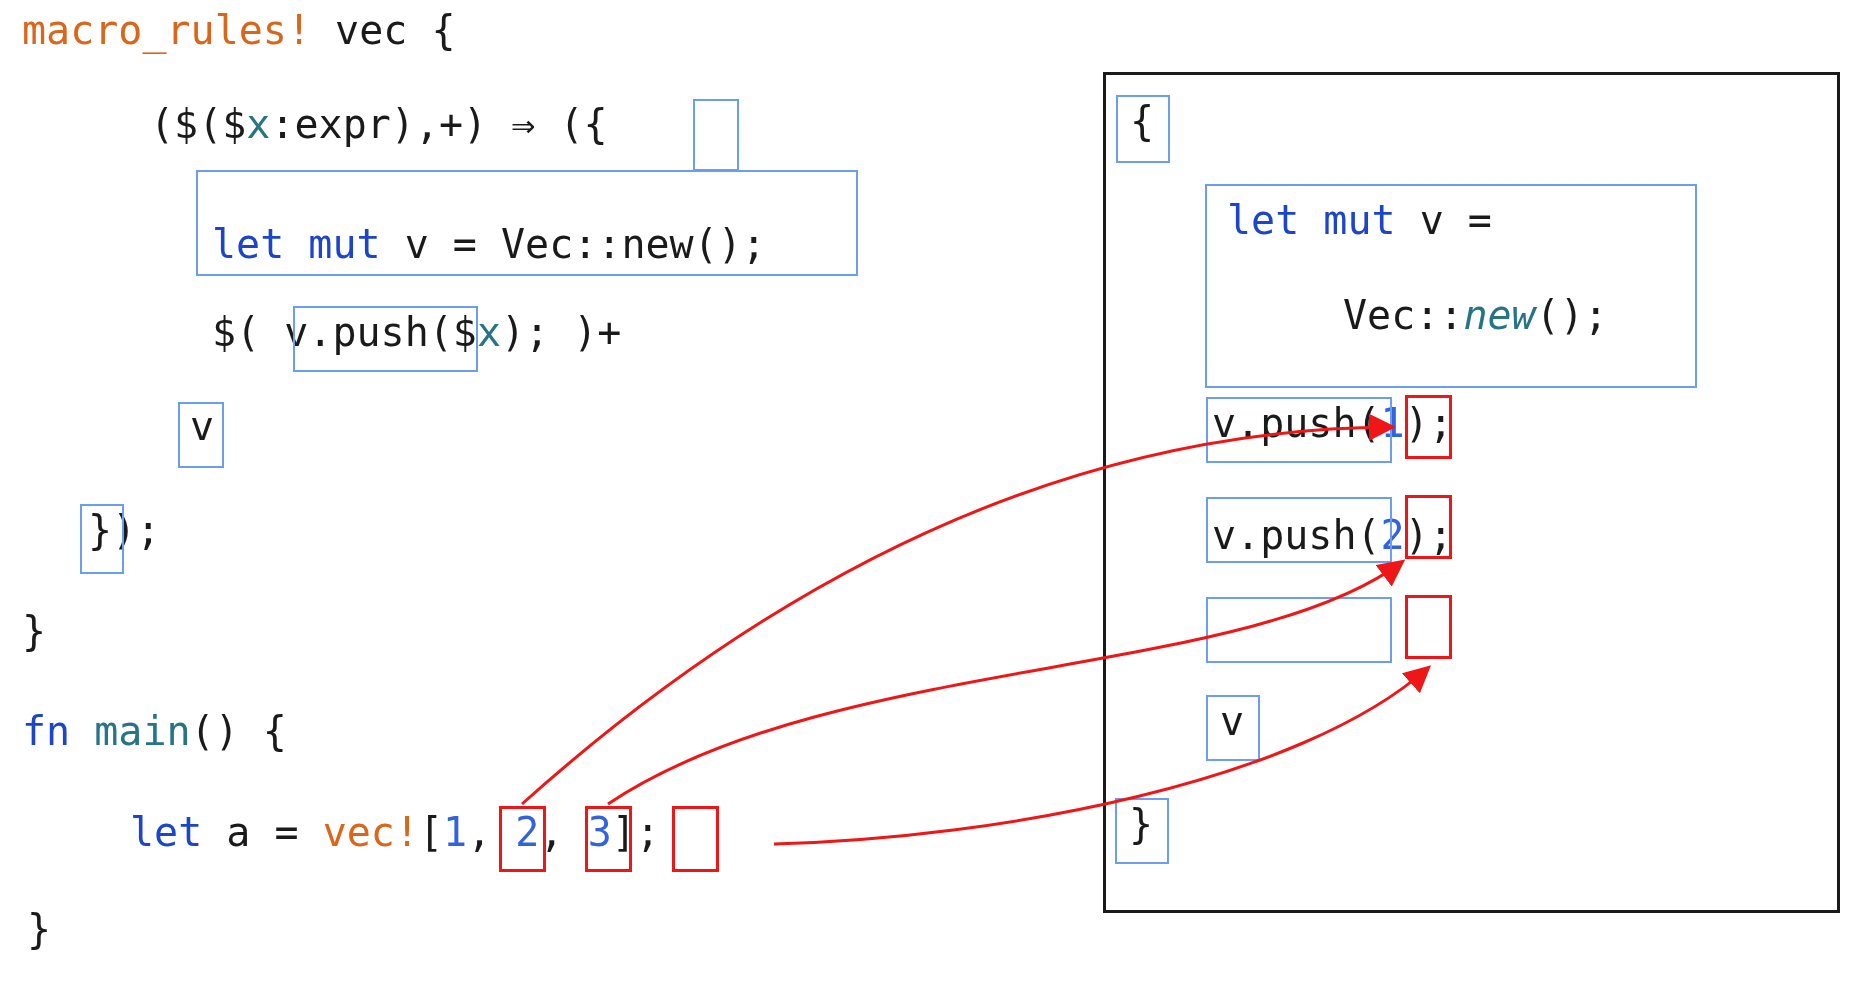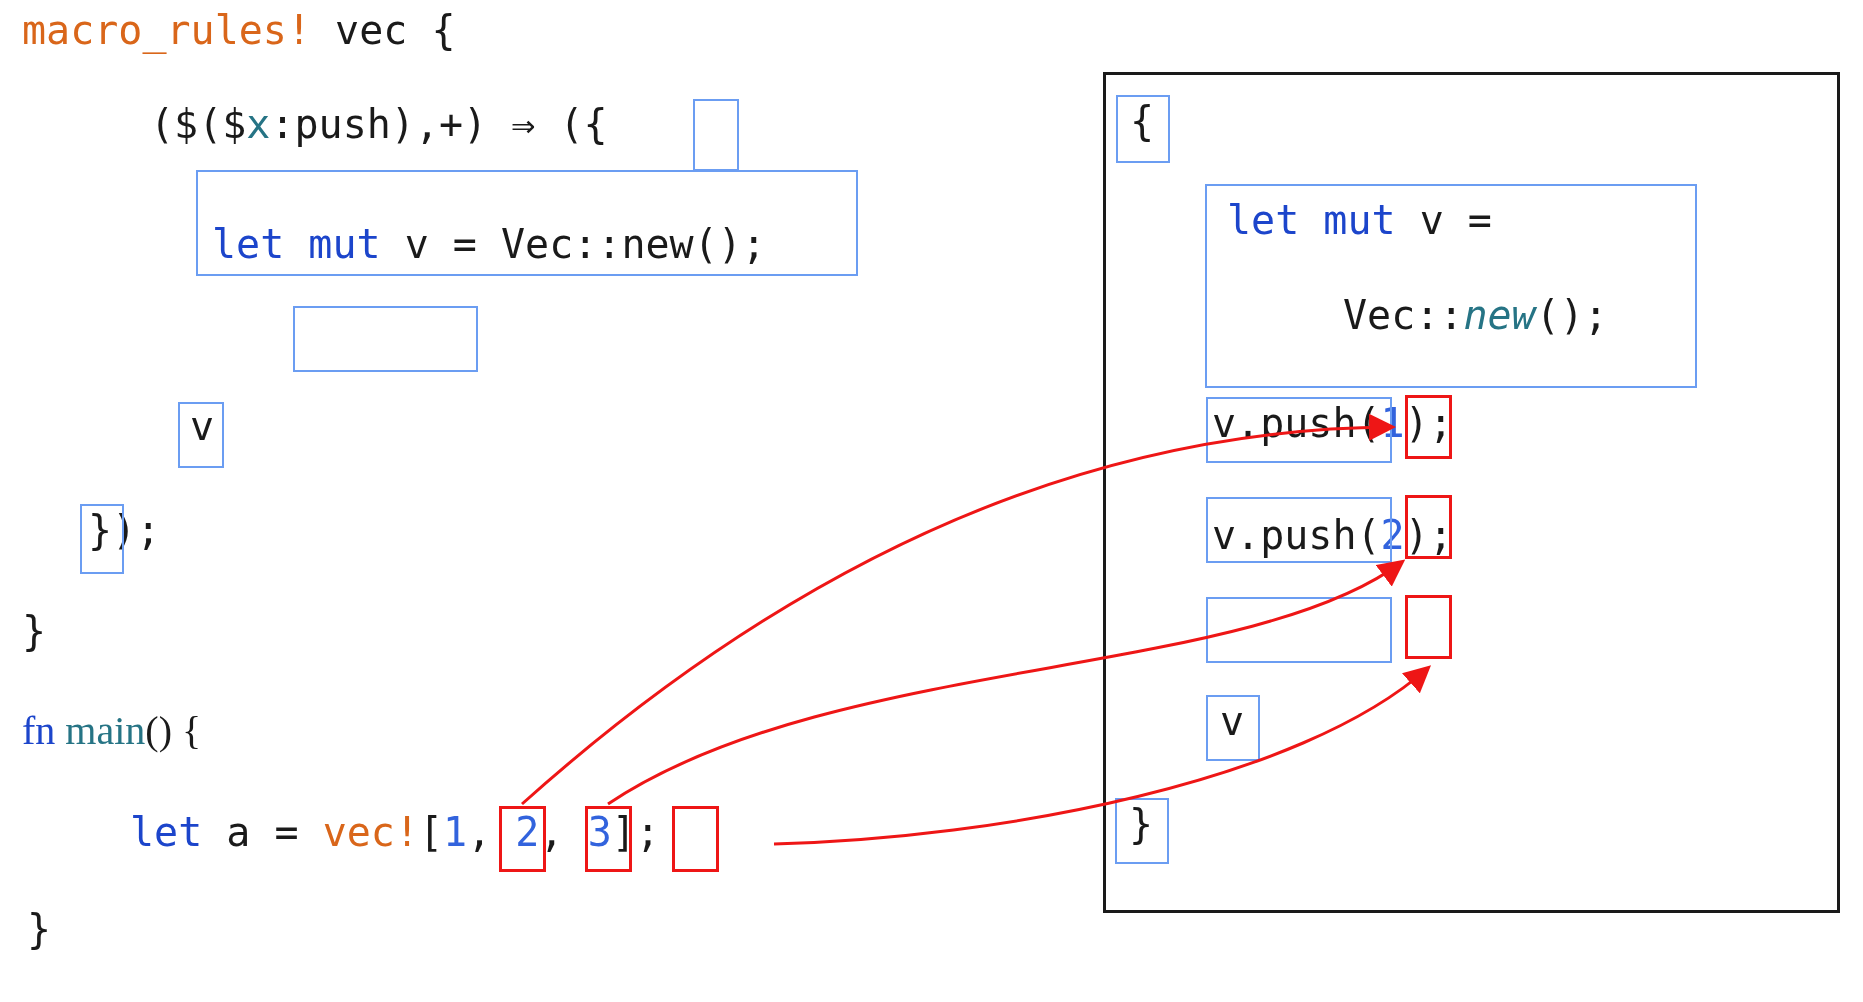--- a/index.html
+++ b/index.html
@@ -26,26 +26,27 @@
   #arrows{position:absolute; left:0; top:0; pointer-events:none;}
   .arrow{stroke:var(--c-red); stroke-width:3; fill:none;}
   .arrow-head{fill:var(--c-red);}
 </style>
 </head>
 <body>
 
 <div id="stage">
 
   <div class="code-line" style="left:22px;  top:10px;"><span class="seg-orange">macro_rules!</span><span class="seg-black"> vec {</span></div>
-  <div class="code-line" style="left:150px; top:104px;"><span class="seg-black">($($</span><span class="seg-teal">x</span><span class="seg-black">:push),+) ⇒ ({</span></div>
+  <div class="code-line" style="left:150px; top:104px;"><span class="seg-black">($($</span><span class="seg-teal">x</span><span class="seg-black">:expr),+) ⇒ ({</span></div>
   <div class="code-line" style="left:212px; top:196px;margin-top:28px;"><span class="seg-blue">let mut</span><span class="seg-black"> v = Vec::new();</span></div>
+  <div class="code-line" style="left:212px; top:312px;"><span class="seg-black">$( v.push($</span><span class="seg-teal">x</span><span class="seg-black">); )+</span></div>
   <div class="code-line" style="left:190px; top:406px;"><span class="seg-black">v</span></div>
   <div class="code-line" style="left:88px;  top:510px;"><span class="seg-black">});</span></div>
   <div class="code-line" style="left:22px;  top:611px;"><span class="seg-black">}</span></div>
-  <div class="code-line" style="left:22px;  top:711px;font-family:Liberation Serif, serif;"><span class="seg-blue">fn</span><span class="seg-black"> </span><span class="seg-teal">main</span><span class="seg-black">() {</span></div>
+  <div class="code-line" style="left:22px;  top:711px;"><span class="seg-blue">fn</span><span class="seg-black"> </span><span class="seg-teal">main</span><span class="seg-black">() {</span></div>
   <div class="code-line" style="left:130px; top:812px;"><span class="seg-blue">let</span><span class="seg-black"> a = </span><span class="seg-orange">vec!</span><span class="seg-black">[</span><span class="seg-digit">1</span><span class="seg-black">, </span><span class="seg-digit">2</span><span class="seg-black">, </span><span class="seg-digit">3</span><span class="seg-black">];</span></div>
   <div class="code-line" style="left:27px;  top:909px;"><span class="seg-black">}</span></div>
 
   <div class="abox box-blue" style="left:693px; top:99px;  width:46px;  height:72px;"></div>
   <div class="abox box-blue" style="left:196px; top:170px; width:662px; height:106px;"></div>
   <div class="abox box-blue" style="left:293px; top:306px; width:185px; height:66px;"></div>
   <div class="abox box-blue" style="left:178px; top:402px; width:46px;  height:66px;"></div>
   <div class="abox box-blue" style="left:80px;  top:504px; width:44px;  height:70px;"></div>
   <div class="abox box-red" style="left:499px; top:806px; width:47px;  height:66px;"></div>
   <div class="abox box-red" style="left:585px; top:806px; width:47px;  height:66px;"></div>

